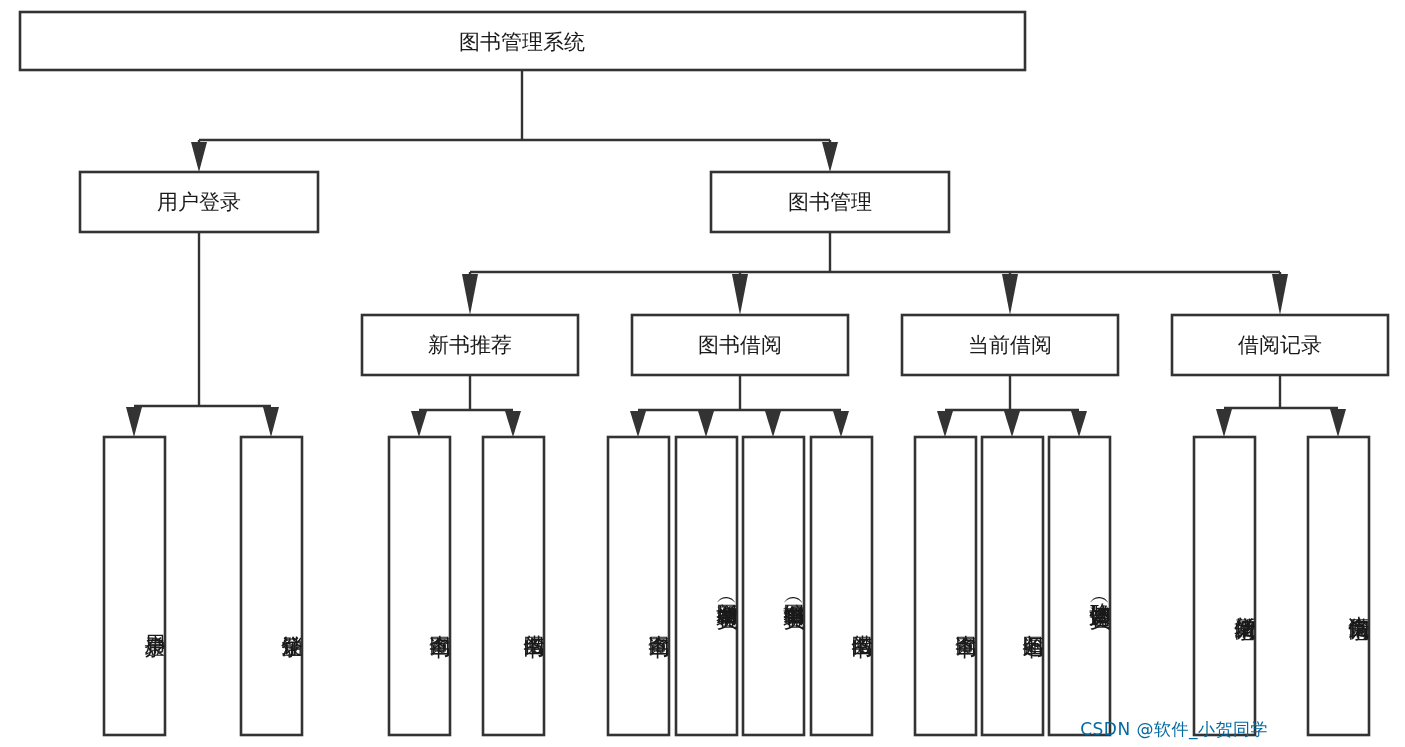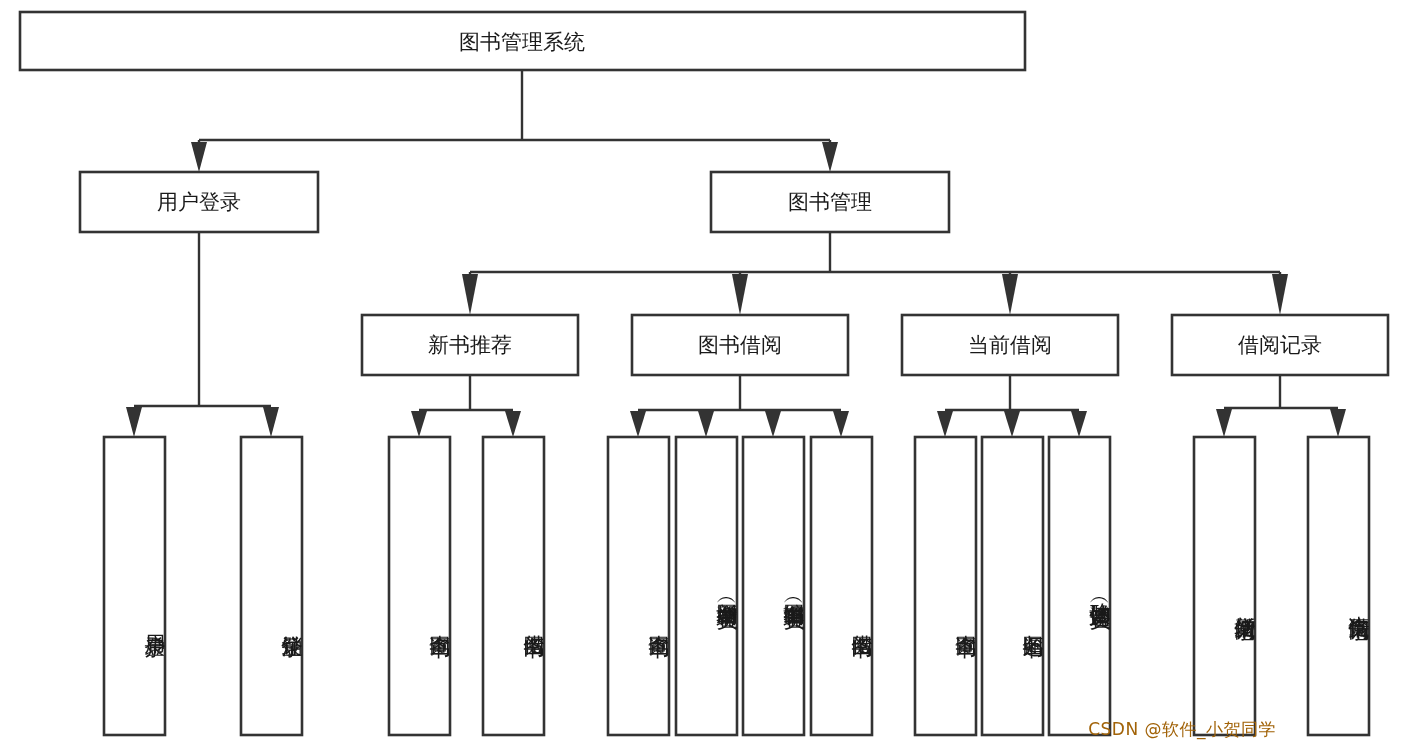--- a/index.html
+++ b/index.html
@@ -56,25 +56,25 @@
     letter-spacing: 1px;
     line-height: 1;
     display: flex;
     align-items: flex-start;
     justify-content: center;
     white-space: nowrap;
     pointer-events: none;
   }
   .watermark {
     position: absolute;
-    right: 8px;
+    right: 16px;
     bottom: 6px;
     font-family: "DejaVu Sans", "Liberation Sans", sans-serif;
     font-size: 17px;
-    color: #a16207;
+    color: #0369a1;
     letter-spacing: 0.5px;
     user-select: none;
   }
 </style>
 </head>
 <body>
 
 <div id="diagram-root">
 
   <svg id="flowchart" viewBox="0 0 1405 747" xmlns="http://www.w3.org/2000/svg">

